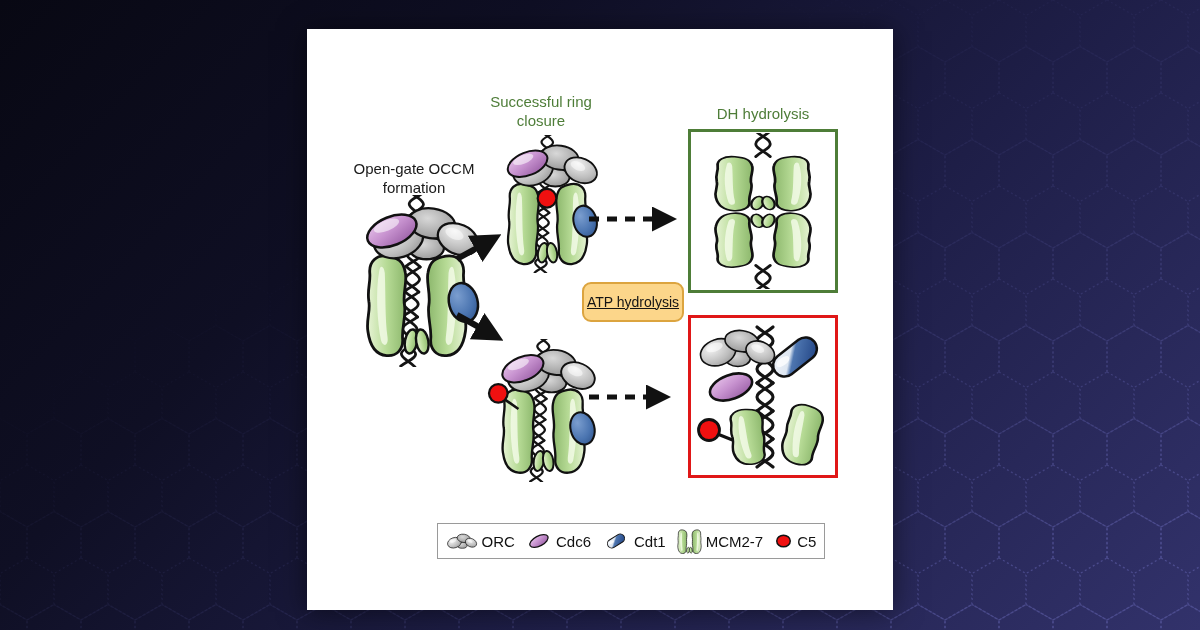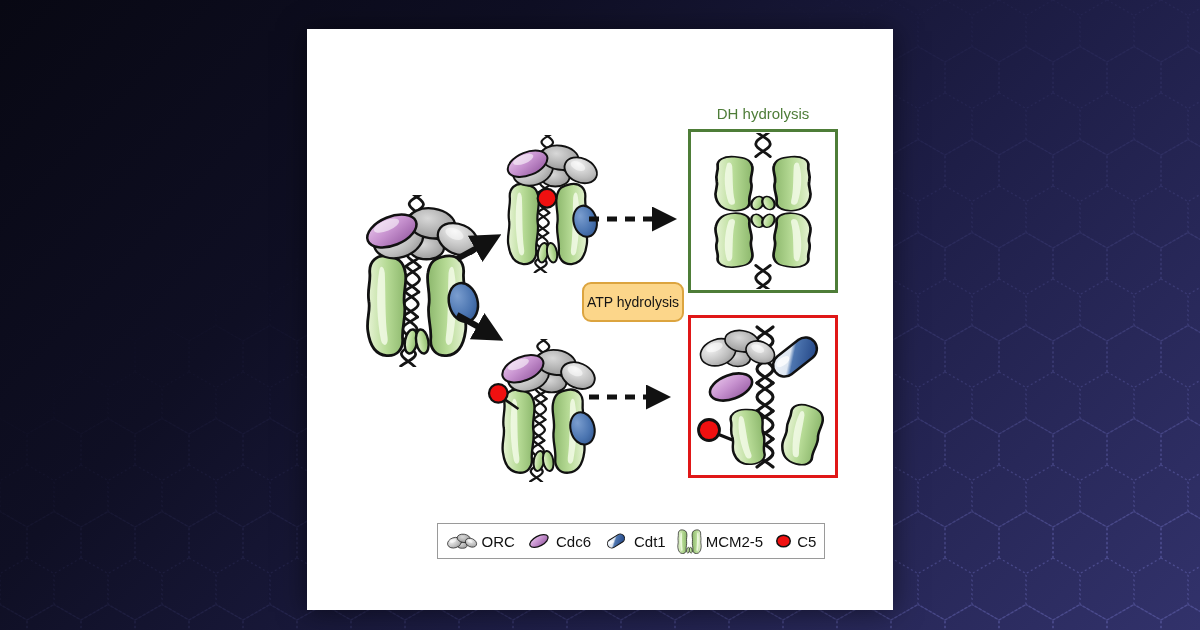--- a/index.html
+++ b/index.html
@@ -18,21 +18,21 @@
   .lbl.red{color:#e01717}
   .lbl-occm{left:32px;top:130px;width:150px}
   .lbl-success{left:169px;top:63px;width:130px}
   .lbl-dh{left:381px;top:75px;width:150px}
   .lbl-defective{left:171px;top:446px;width:120px}
   .lbl-disassembly{left:351px;top:454px;width:210px}
   .atpbox{
     position:absolute;left:275px;top:253px;width:98px;height:36px;
     background:#fcd68a;border:2px solid #dca43f;border-radius:9px;
     display:flex;align-items:center;justify-content:center;text-align:center;
-    font-size:14px;line-height:17px;color:#141414;z-index:5;
+    font-size:14px;line-height:17px;color:#141414;z-index:5;text-decoration:underline;
   }
   .obox{position:absolute;border-style:solid;border-width:3px;background:#fff;z-index:3}
   .gbox{left:381px;top:100px;width:144px;height:158px;border-color:#4e7d38}
   .rbox{left:381px;top:286px;width:144px;height:157px;border-color:#e01717}
   .legend{
     position:absolute;left:130px;top:494px;width:388px;height:36px;
     border:1.5px solid #9a9a9a;background:#fff;box-sizing:border-box;
     display:flex;align-items:center;justify-content:center;gap:11px;
     font-size:15px;color:#111;z-index:5;
   }
@@ -147,20 +147,22 @@
     </g>
   </defs>
 </svg>
 
 <svg class="hexbg" width="1200" height="630">
   <rect x="0" y="0" width="1200" height="630" fill="url(#hexPat)" mask="url(#hexMask)" opacity="0.5"></rect>
 </svg>
 
 <div class="card">
 
+  <div class="lbl lbl-occm">Open-gate OCCM formation</div>
+  <div class="lbl green lbl-success">Successful ring closure</div>
   <div class="lbl green lbl-dh">DH hydrolysis</div>
 
   <div class="atpbox">
     <span>ATP hydrolysis</span>
   </div>
 
   <div class="obox gbox"></div>
   <div class="obox rbox"></div>
 
   <svg class="mol" style="left:42px;top:166px" width="134" height="172" viewBox="0 0 150 192">
@@ -228,21 +230,21 @@
         <g transform="translate(28,22) rotate(-32) scale(0.72) translate(-27,-13)">
             <use href="#capsule"></use>
           </g>
       </svg>
       <span>Cdt1</span>
     </div>
     <div class="li">
       <svg width="25" height="25" viewBox="0 0 110 112">
           <use href="#mcmPair"></use>
         </svg>
-      <span>MCM2-5</span>
+      <span>MCM2-7</span>
     </div>
     <div class="li">
       <svg width="19" height="18" viewBox="0 0 38 36">
         <ellipse cx="19" cy="18" rx="13.5" ry="11.5" fill="#f01010" stroke="#111" stroke-width="3"></ellipse>
       </svg>
       <span>C5</span>
     </div>
   </div>
 
 </div>

